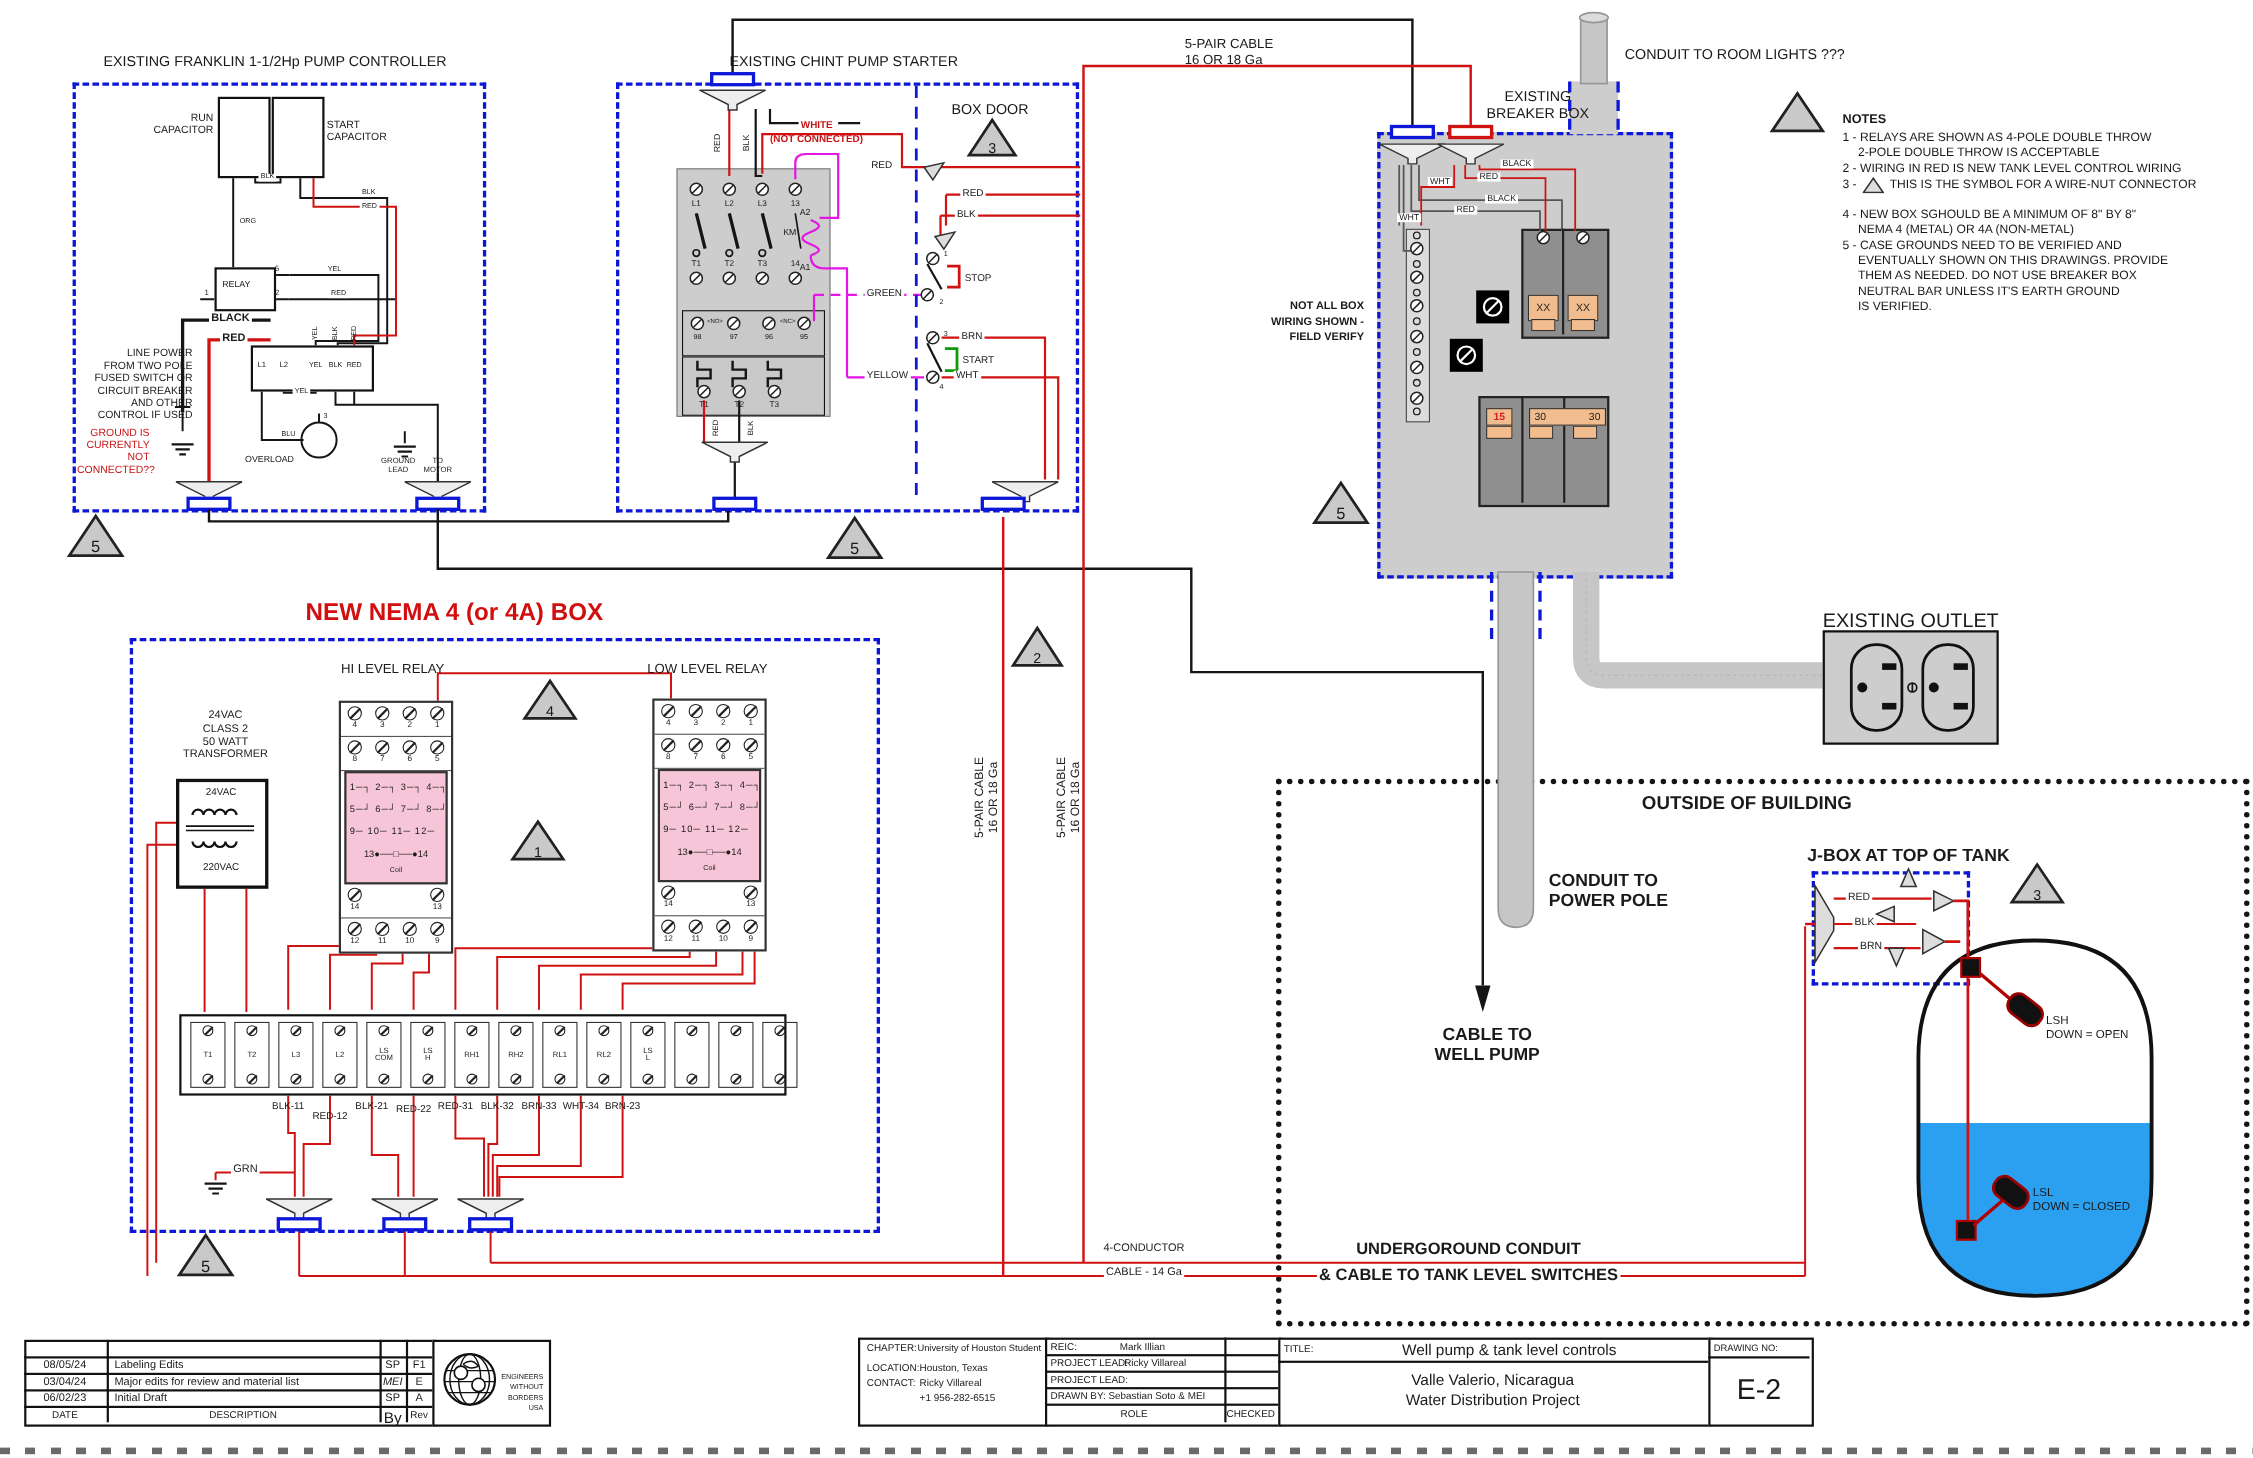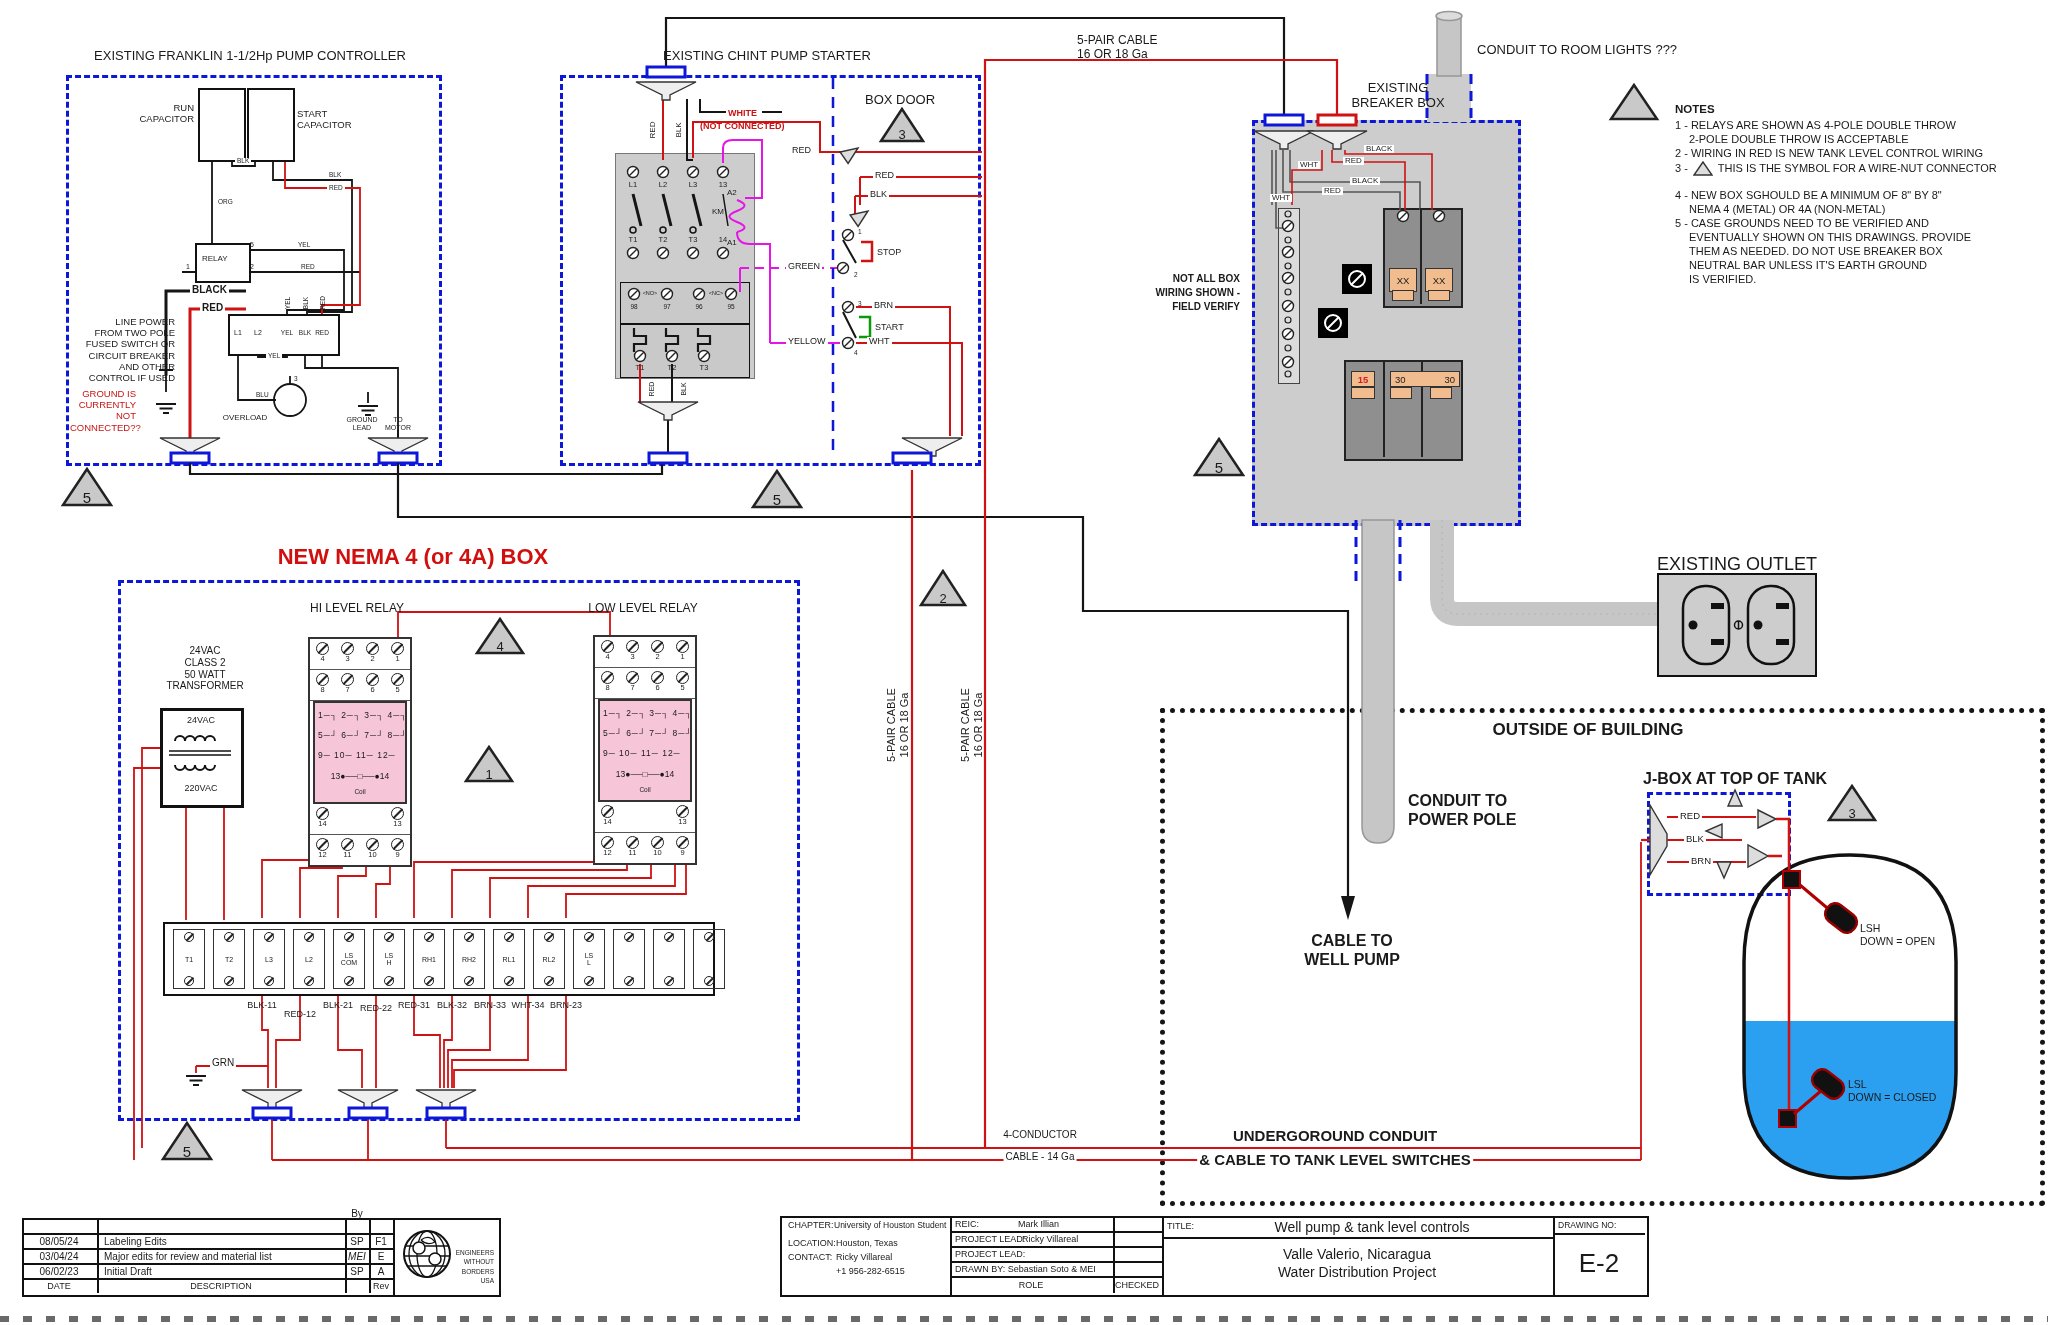--- a/index.html
+++ b/index.html
@@ -810,21 +810,21 @@
   <div class="t c cx" style="left:59px;top:1251px;font-size:10px;">03/04/24</div>
   <div class="t" style="left:104px;top:1251px;font-size:10px;">Major edits for review and material list</div>
   <div class="t c cx" style="left:357px;top:1251px;font-size:10px;font-style:italic;">MEI</div>
   <div class="t c cx" style="left:381px;top:1251px;font-size:10px;">E</div>
   <div class="t c cx" style="left:59px;top:1266px;font-size:10px;">06/02/23</div>
   <div class="t" style="left:104px;top:1266px;font-size:10px;">Initial Draft</div>
   <div class="t c cx" style="left:357px;top:1266px;font-size:10px;">SP</div>
   <div class="t c cx" style="left:381px;top:1266px;font-size:10px;">A</div>
   <div class="t c cx" style="left:59px;top:1281px;font-size:9px;">DATE</div>
   <div class="t c cx" style="left:221px;top:1281px;font-size:9px;">DESCRIPTION</div>
-  <div class="t c cx" style="left:357px;top:1208px;font-size:10px;">By</div>
+  <div class="t c cx" style="left:357px;top:1281px;font-size:14px;">By</div>
   <div class="t c cx" style="left:381px;top:1281px;font-size:9px;">Rev</div>
 
   <div class="blk2" style="left:393px;top:1218px;width:104px;height:75px;background:#fff;"></div>
   <svg width="56" height="56" style="position:absolute;left:399px;top:1226px;z-index:11;">
     <circle cx="28" cy="28" r="23" fill="none" stroke="#111" stroke-width="2"></circle>
     <ellipse cx="28" cy="28" rx="10" ry="23" fill="none" stroke="#111" stroke-width="1.3"></ellipse>
     <ellipse cx="28" cy="28" rx="18" ry="23" fill="none" stroke="#111" stroke-width="1.3"></ellipse>
     <line x1="6" y1="20" x2="50" y2="20" stroke="#111" stroke-width="1.3"></line>
     <line x1="5" y1="30" x2="51" y2="30" stroke="#111" stroke-width="1.3"></line>
     <line x1="8" y1="40" x2="48" y2="40" stroke="#111" stroke-width="1.3"></line>

